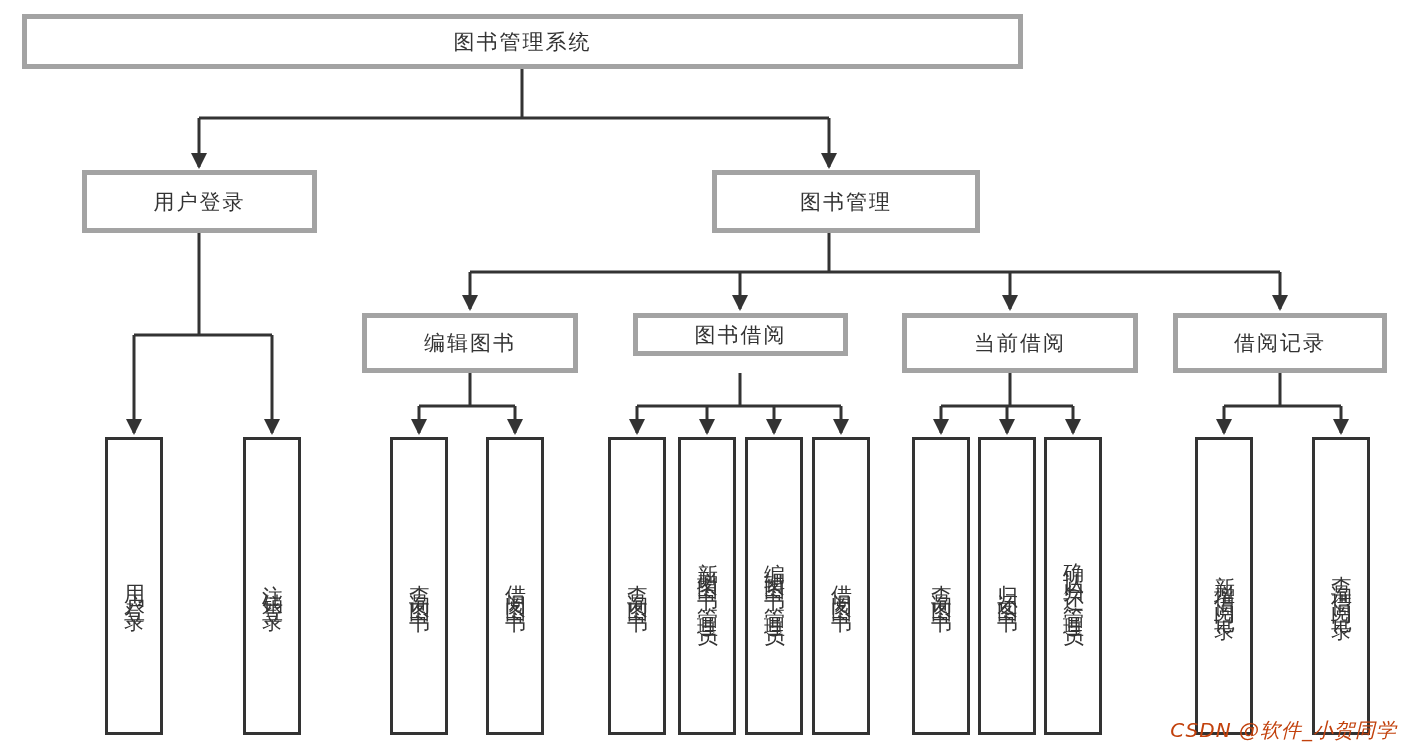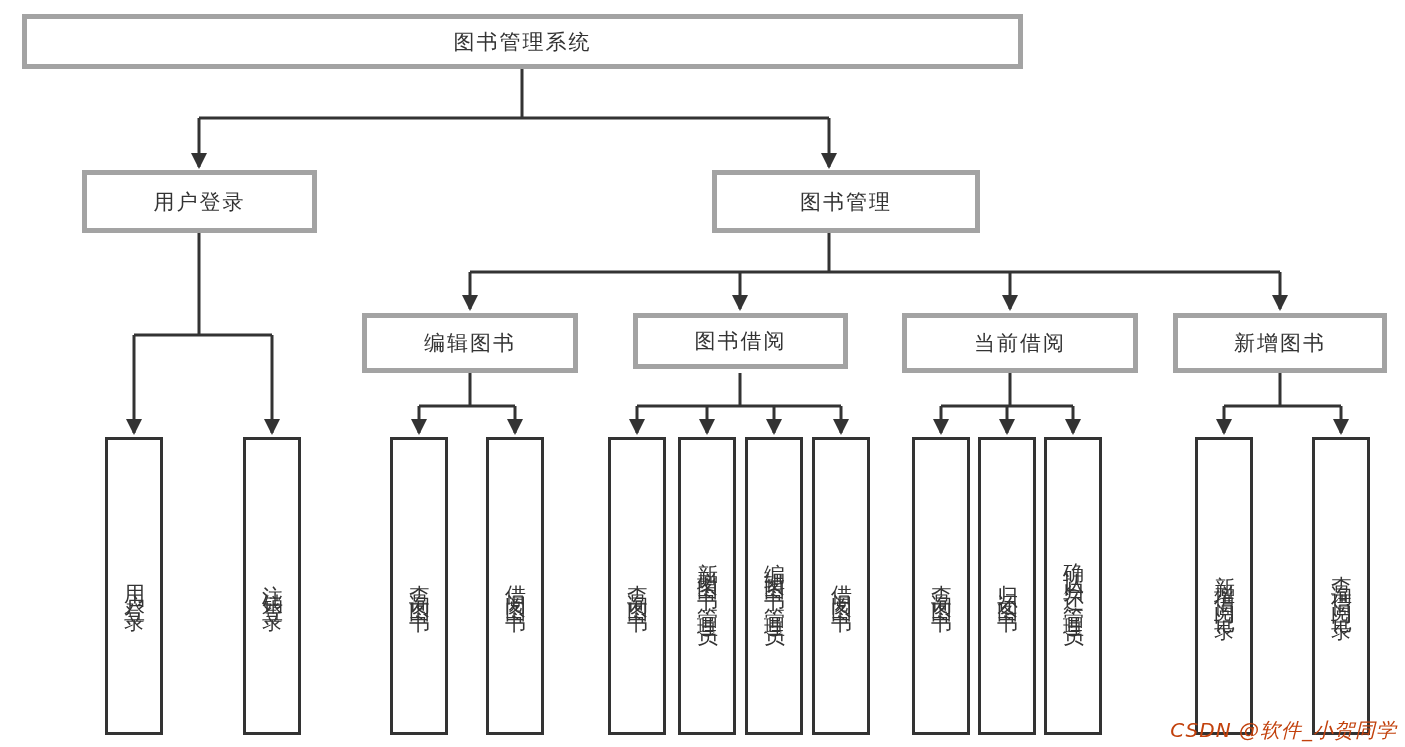--- a/index.html
+++ b/index.html
@@ -120,28 +120,28 @@
   <div class="hbox" style="left:82px; top:170px; width:235px; height:63px;">
     <span class="hlabel">用户登录</span>
   </div>
   <div class="hbox" style="left:712px; top:170px; width:268px; height:63px;">
     <span class="hlabel">图书管理</span>
   </div>
 
   <div class="hbox" style="left:362px; top:313px; width:216px; height:60px;">
     <span class="hlabel">编辑图书</span>
   </div>
-  <div class="hbox" style="left:633px; top:313px; width:215px; height:56px;">
+  <div class="hbox" style="left:633px; top:313px; width:215px; height:43px;">
     <span class="hlabel">图书借阅</span>
   </div>
   <div class="hbox" style="left:902px; top:313px; width:236px; height:60px;">
     <span class="hlabel">当前借阅</span>
   </div>
   <div class="hbox" style="left:1173px; top:313px; width:214px; height:60px;">
-    <span class="hlabel">新增图书</span>
+    <span class="hlabel">借阅记录</span>
   </div>
 
   <div class="vbox" style="left:105px;">
     <span class="vlabel">用户登录</span>
   </div>
   <div class="vbox" style="left:243px;">
     <span class="vlabel">注销登录</span>
   </div>
 
   <div class="vbox" style="left:390px;">

